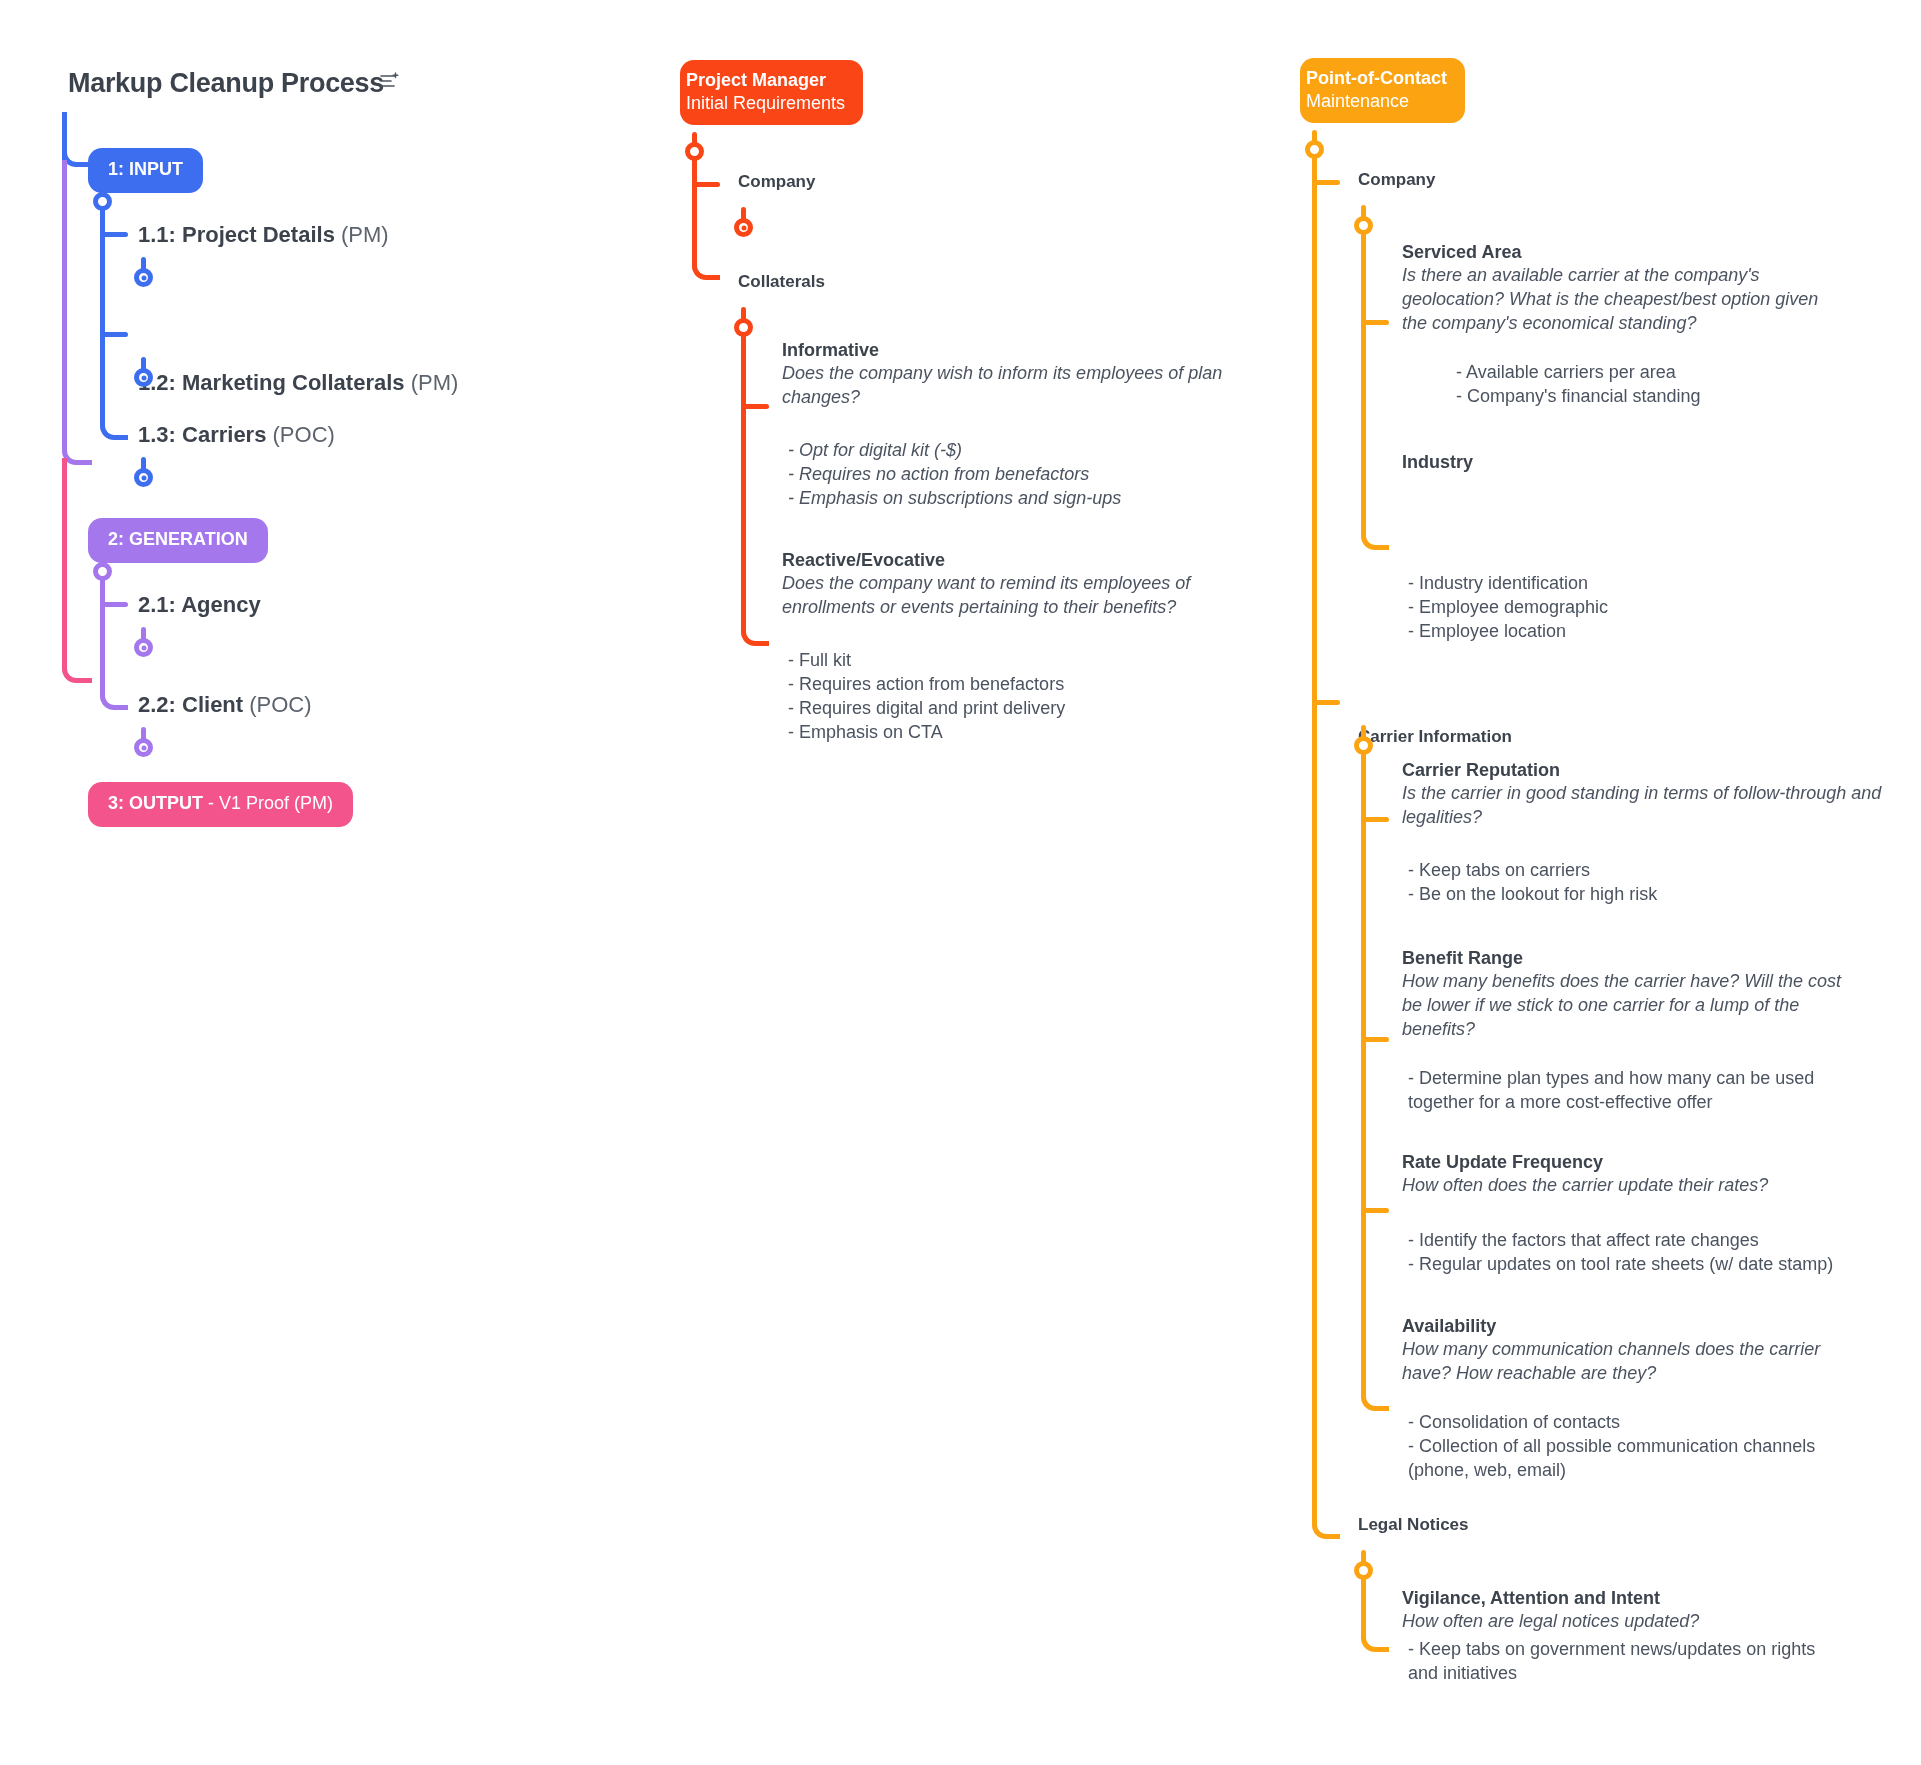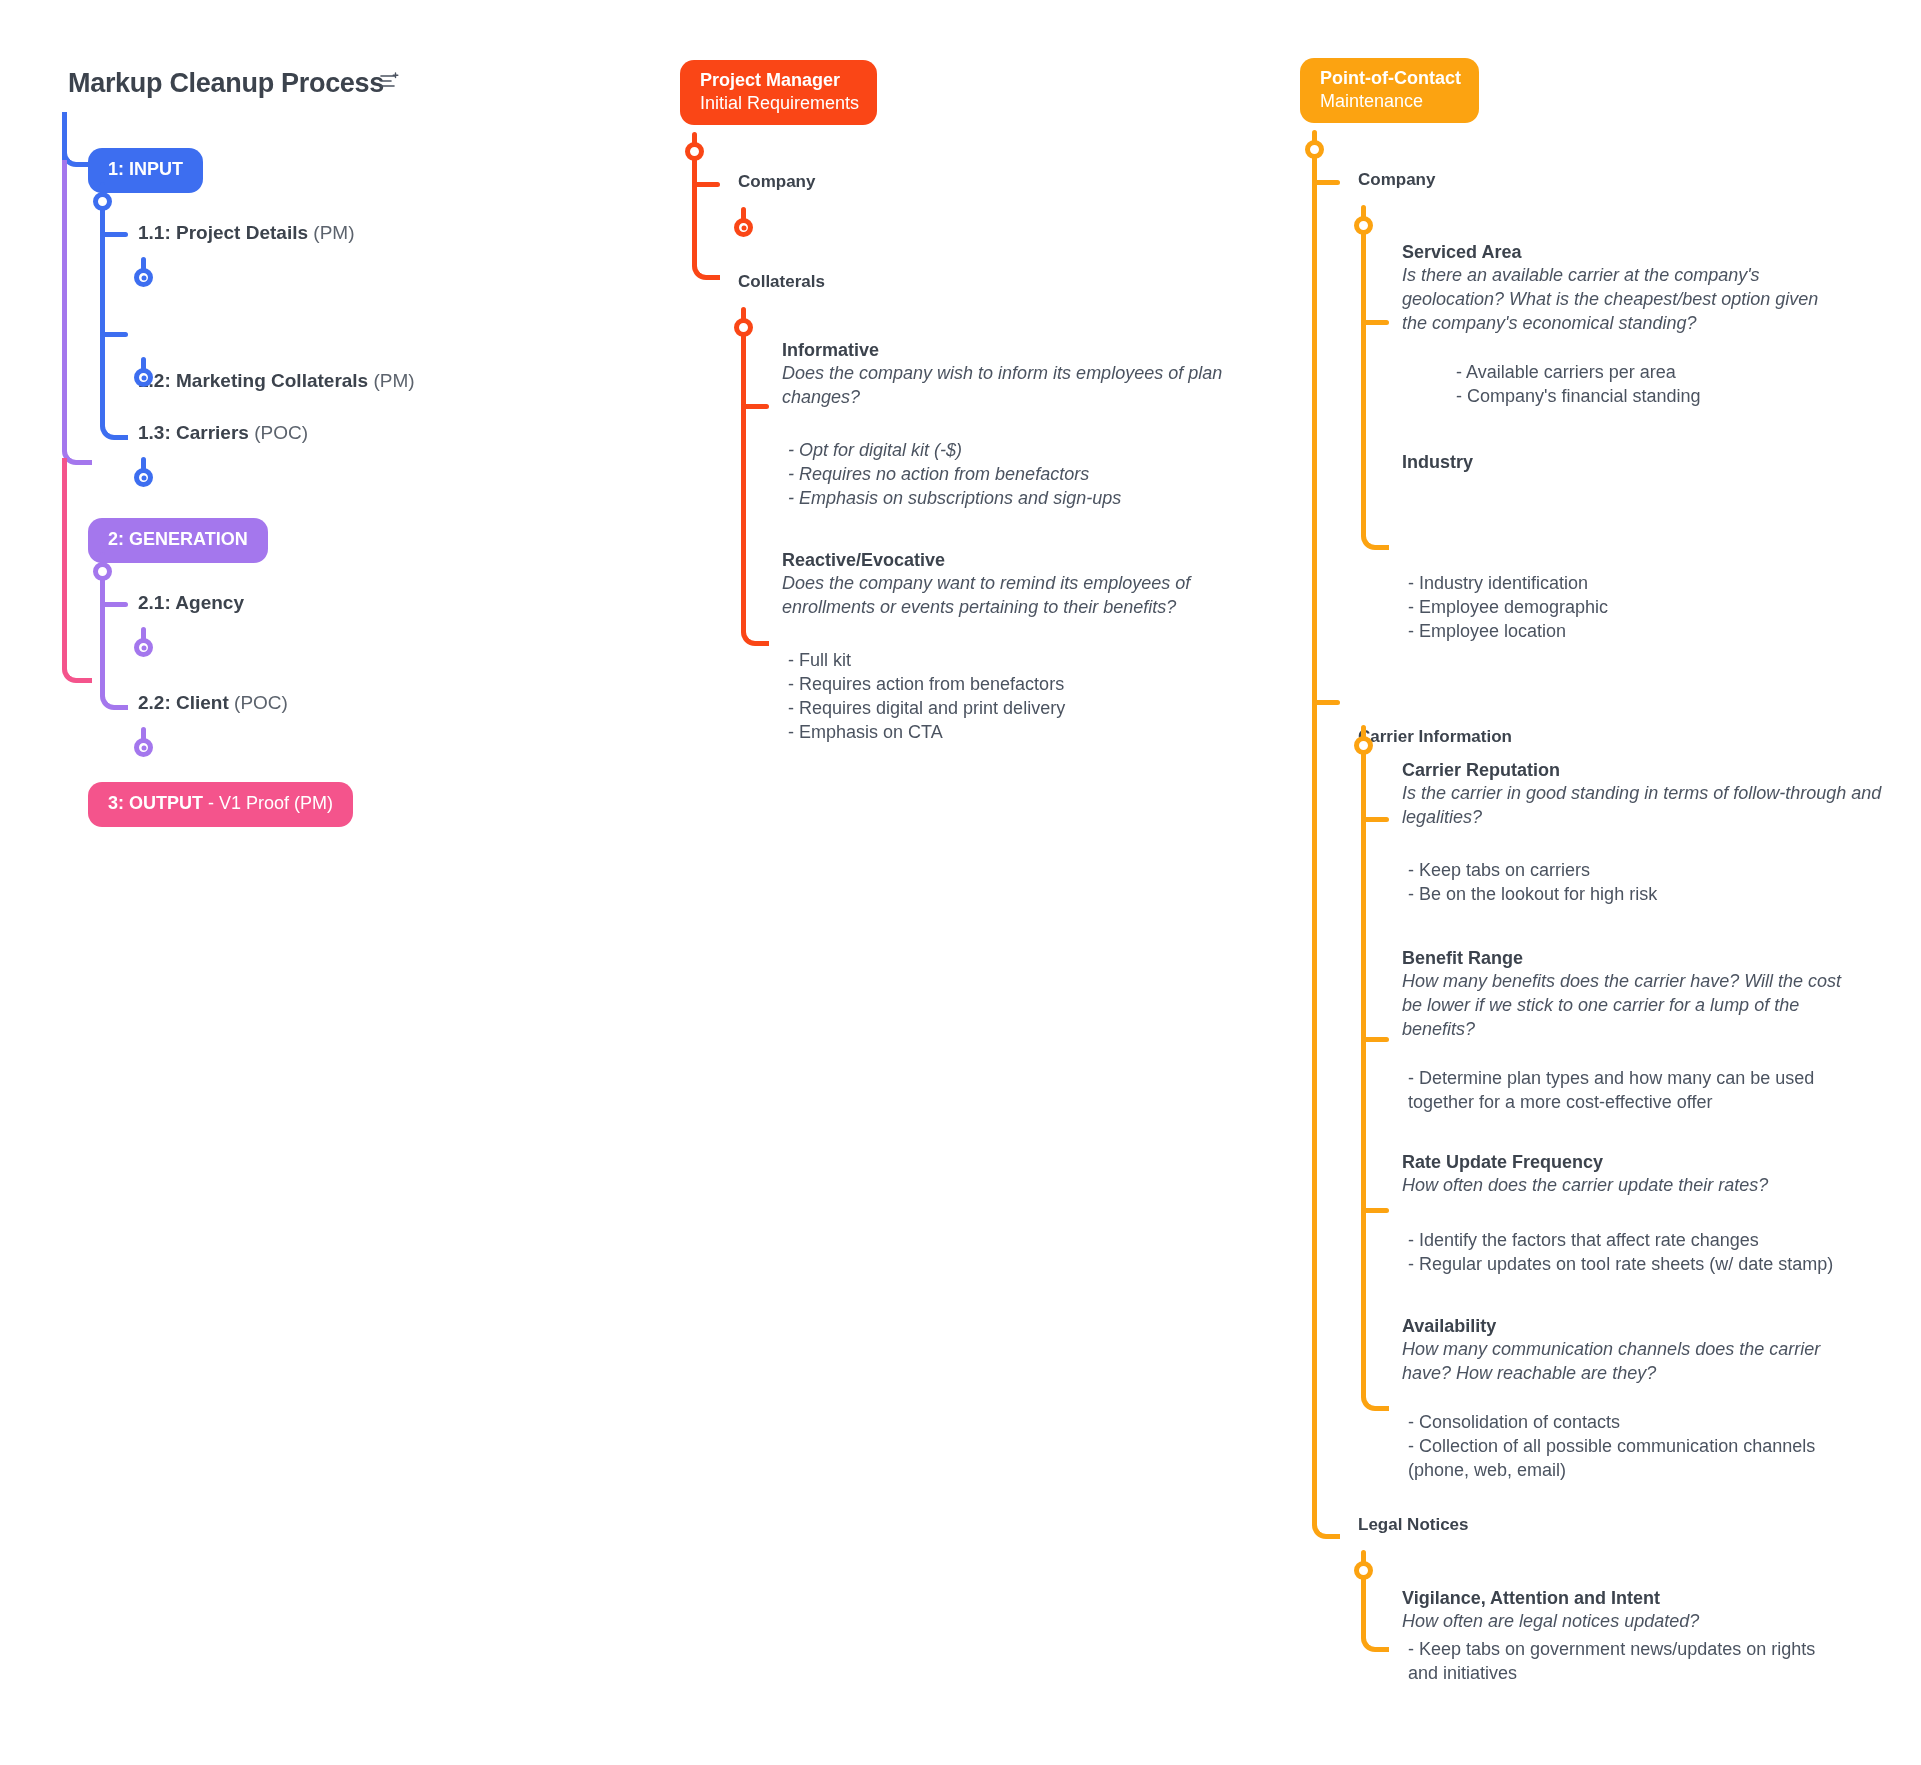--- a/index.html
+++ b/index.html
@@ -28,21 +28,21 @@
     position: absolute;
     left: 380px; top: 72px;
     width: 20px; height: 18px;
     color: #4b5360;
   }
 
   .pill {
     position: absolute;
     border-radius: 14px;
     color: #fff;
-    padding: 9px 18px 11px 20px;
+    padding: 9px 18px 11px 6px;
     font-size: 18px;
     line-height: 1.25;
     white-space: nowrap;
     z-index: 5;
   }
   .pill .l1 { font-weight: bold; display: block; }
   .pill .l2 { font-weight: normal; display: block; font-size: 18px; }
   .pill.single { padding: 10px 20px 12px 20px; }
 
   .vline { position: absolute; width: 5px; border-radius: 3px; z-index: 1; }
@@ -77,21 +77,21 @@
   .dot-stem {
     position: absolute;
     width: 5px; height: 14px;
     border-radius: 3px;
     background: currentColor;
     z-index: 5;
   }
 
   .leaf {
     position: absolute;
-    font-size: 19px;
+    font-size: 22px;
     font-weight: bold;
     color: #3c434d;
     white-space: nowrap;
     z-index: 4;
   }
   .leaf .muted { font-weight: normal; color: #5c636d; }
 
   .branch-label {
     position: absolute;
     font-size: 17px;

